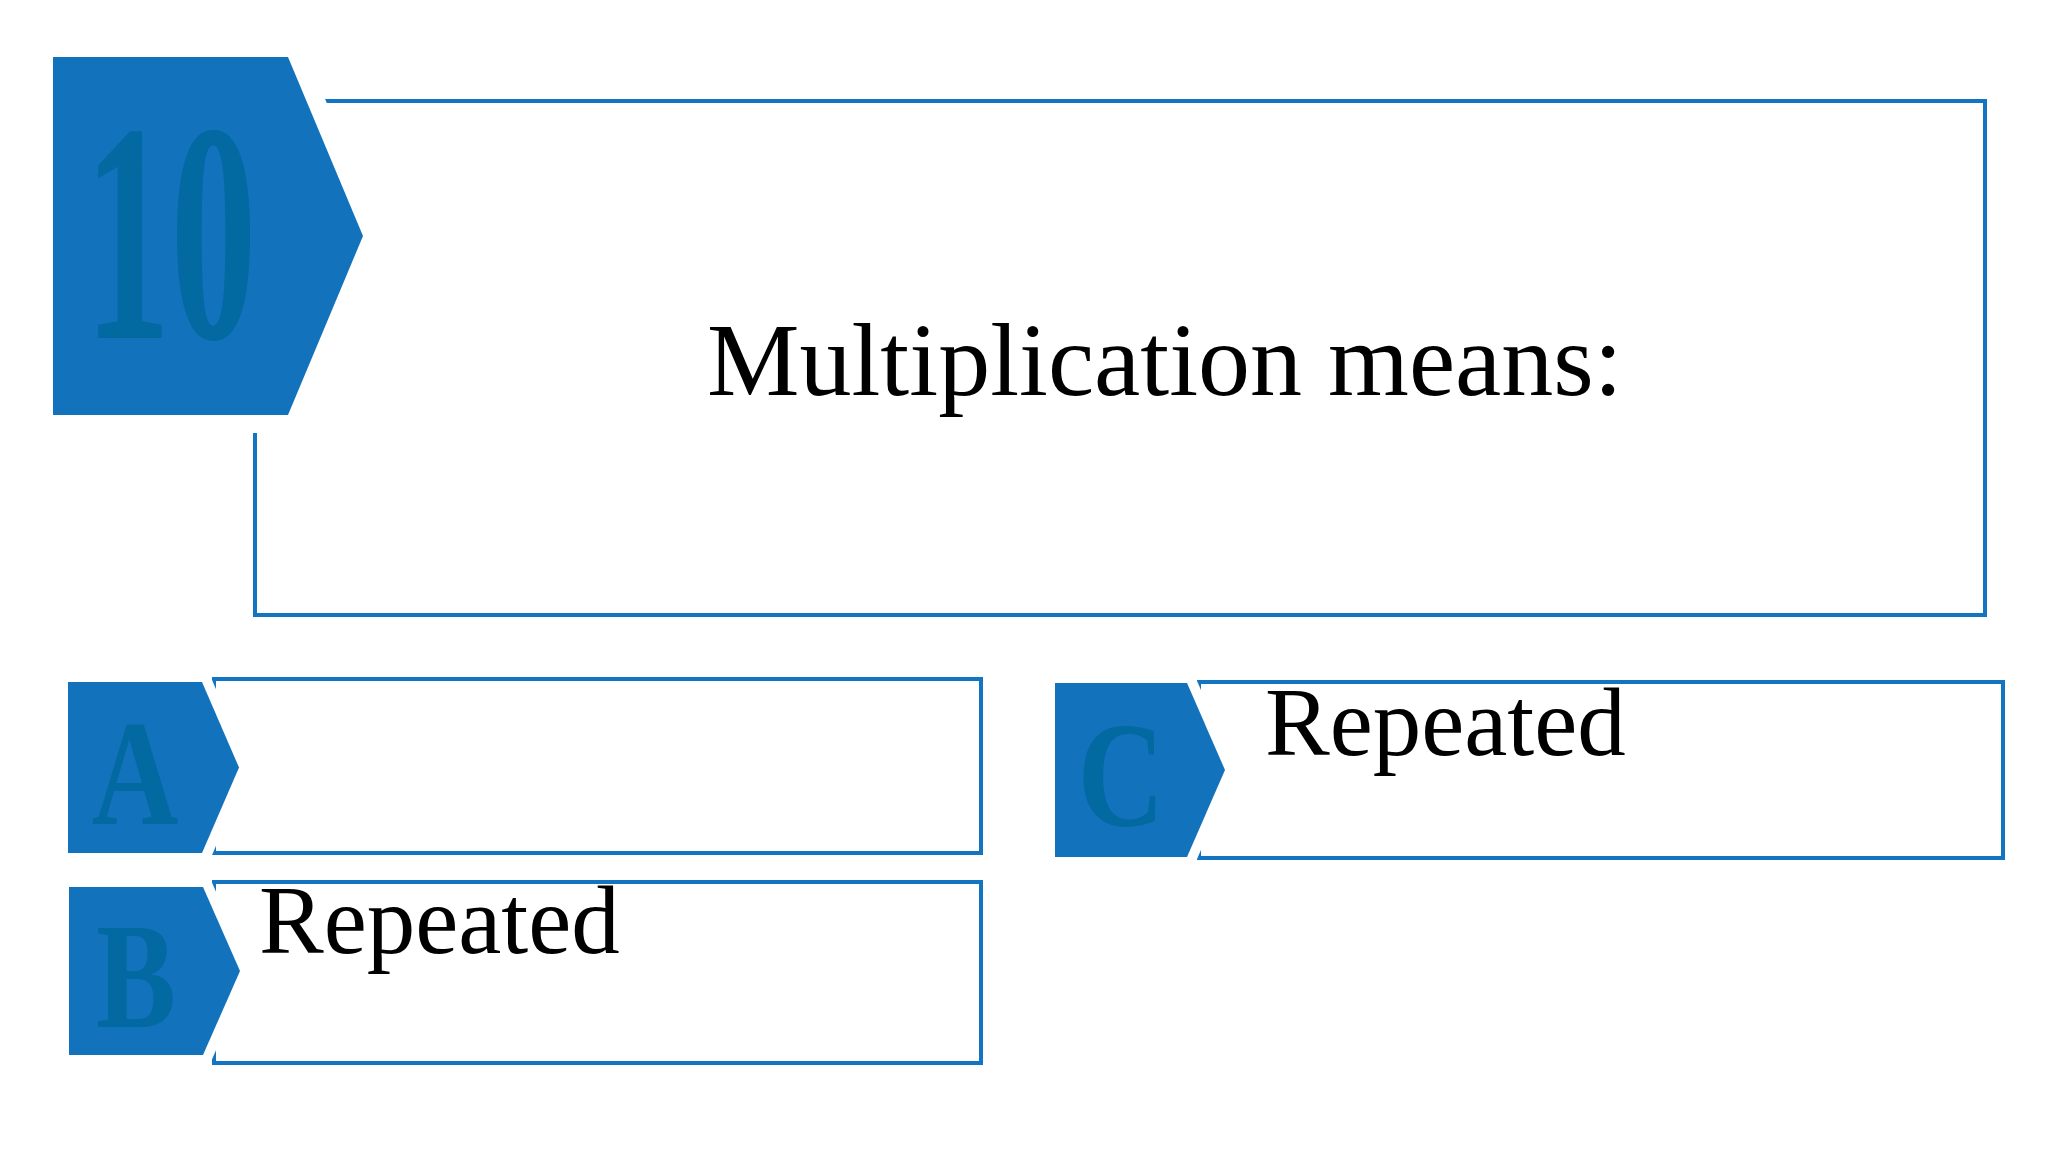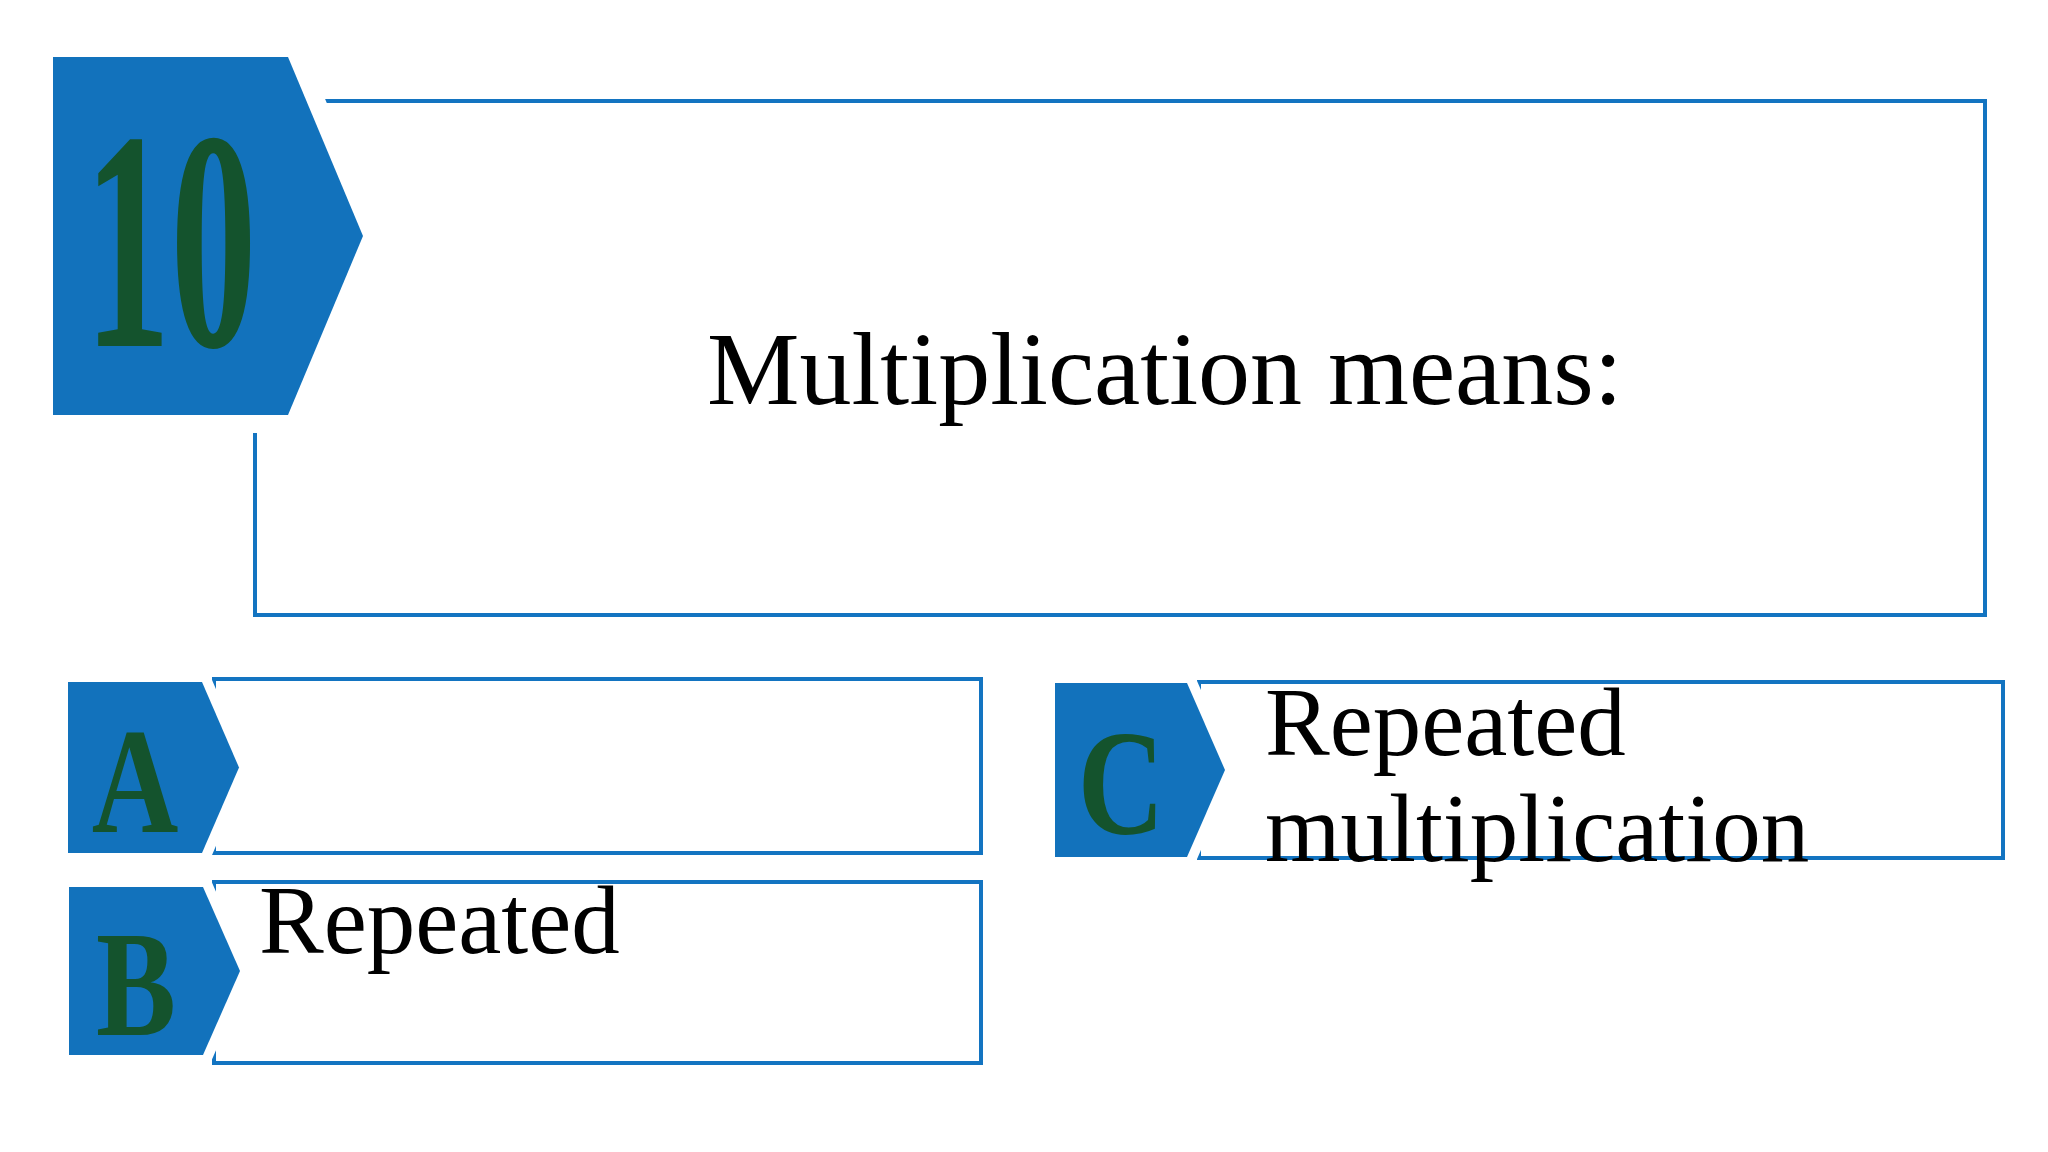--- a/index.html
+++ b/index.html
@@ -48,27 +48,26 @@
     stroke-linejoin: miter;
   }
   .badge-svg.main { left: 33px; top: 37px; }
   .badge-svg.a { left: 56px; top: 670px; }
   .badge-svg.b { left: 57px; top: 875px; }
   .badge-svg.c { left: 1043px; top: 671px; }
 
   .badge-label {
     position: absolute;
     z-index: 3;
-    color: #14532d;
+    color: #0369a1;
     font-weight: bold;
     display: flex;
     align-items: center;
     justify-content: center;
     pointer-events: none;
-    margin-top: 8px;
   }
   .badge-label .stretch { display: inline-block; }
 
   .badge-label.main {
     left: 53px; top: 57px;
     width: 235px; height: 358px;
     font-size: 313px; line-height: 313px;
     padding-bottom: 8px; box-sizing: border-box;
   }
   .badge-label.main .stretch { transform: scaleX(0.55); transform-origin: 50% 50%; }
@@ -79,21 +78,21 @@
   .badge-label.b { left: 69px;  top: 887px; width: 134px; height: 168px; }
   .badge-label.c { left: 1055px; top: 683px; width: 132px; height: 174px; }
 
   
   .txt {
     position: absolute;
     z-index: 4;
     color: #000000;
     white-space: nowrap;
   }
-  .qtext  { left: 707px;  top: 317px; font-size: 104px; line-height: 104px; }
+  .qtext  { left: 707px;  top: 308px; font-size: 104px; line-height: 104px; }
   .atext  { left: 259px;  top: 722px; font-size: 97px;  line-height: 97px;  }
   .btext  { left: 259px;  top: 868px; font-size: 97px;  line-height: 106px; }
   .ctext  { left: 1265px; top: 670px; font-size: 97px;  line-height: 106px; }
   .txt .line { display: block; }
 </style>
 </head>
 <body>
 
 <div class="stage">
 
@@ -128,16 +127,15 @@
 
   <div class="obox c"></div>
   <svg class="badge-svg c" width="194" height="198" viewBox="0 0 194 198">
     <path d="M12,12 h132 l38,87 l-38,87 h-132 z" stroke-width="20"></path>
   </svg>
   <div class="badge-label letter c">
     <span class="stretch">C</span>
   </div>
   <div class="txt ctext">
     <span class="line">Repeated</span>
-    <span class="line">multiplication</span>
   </div>
 
 </div>
 
 </body></html>

